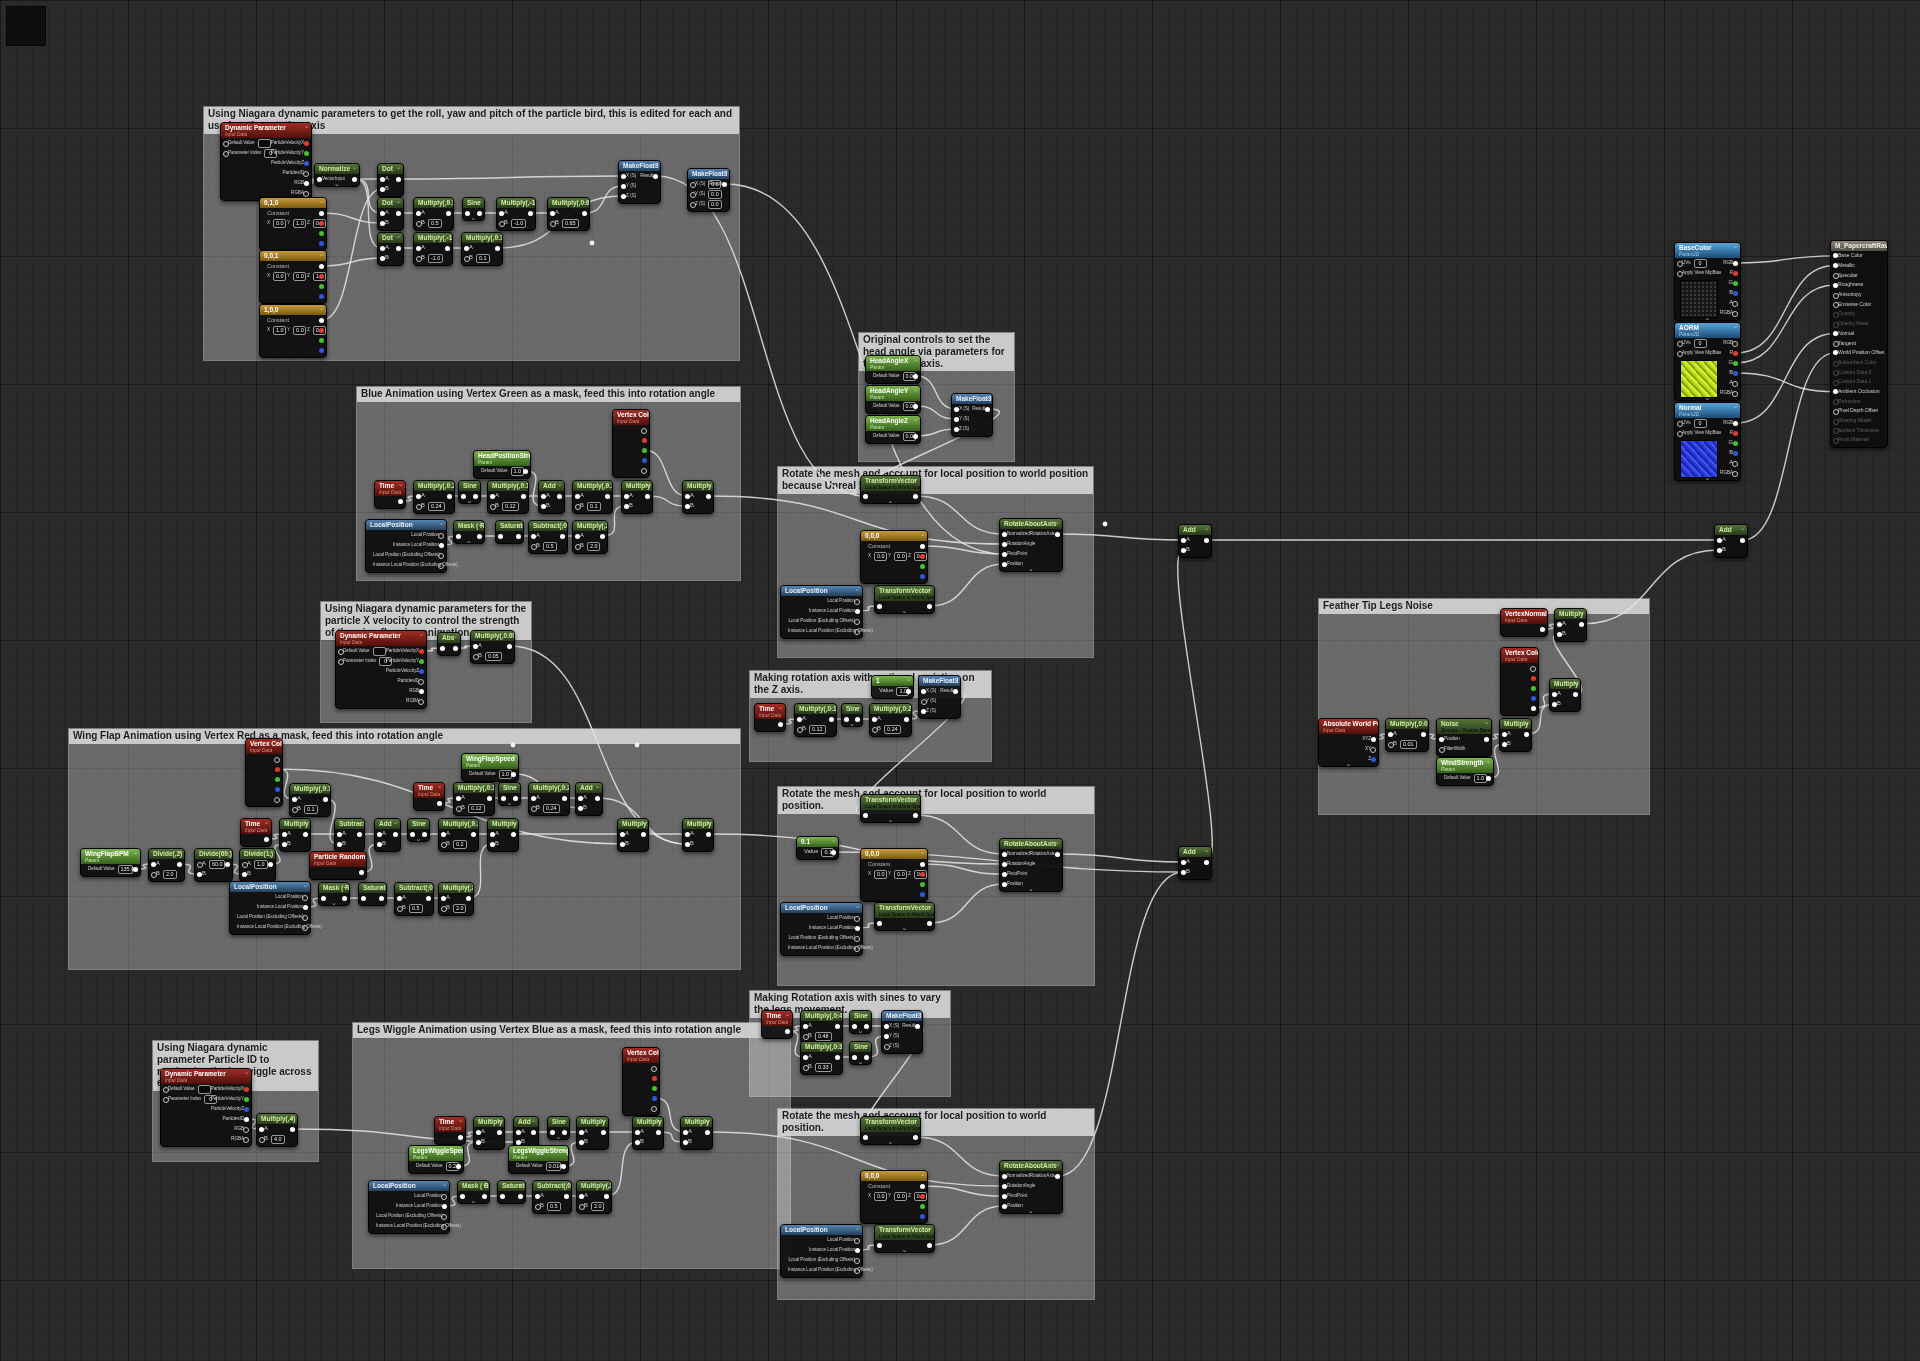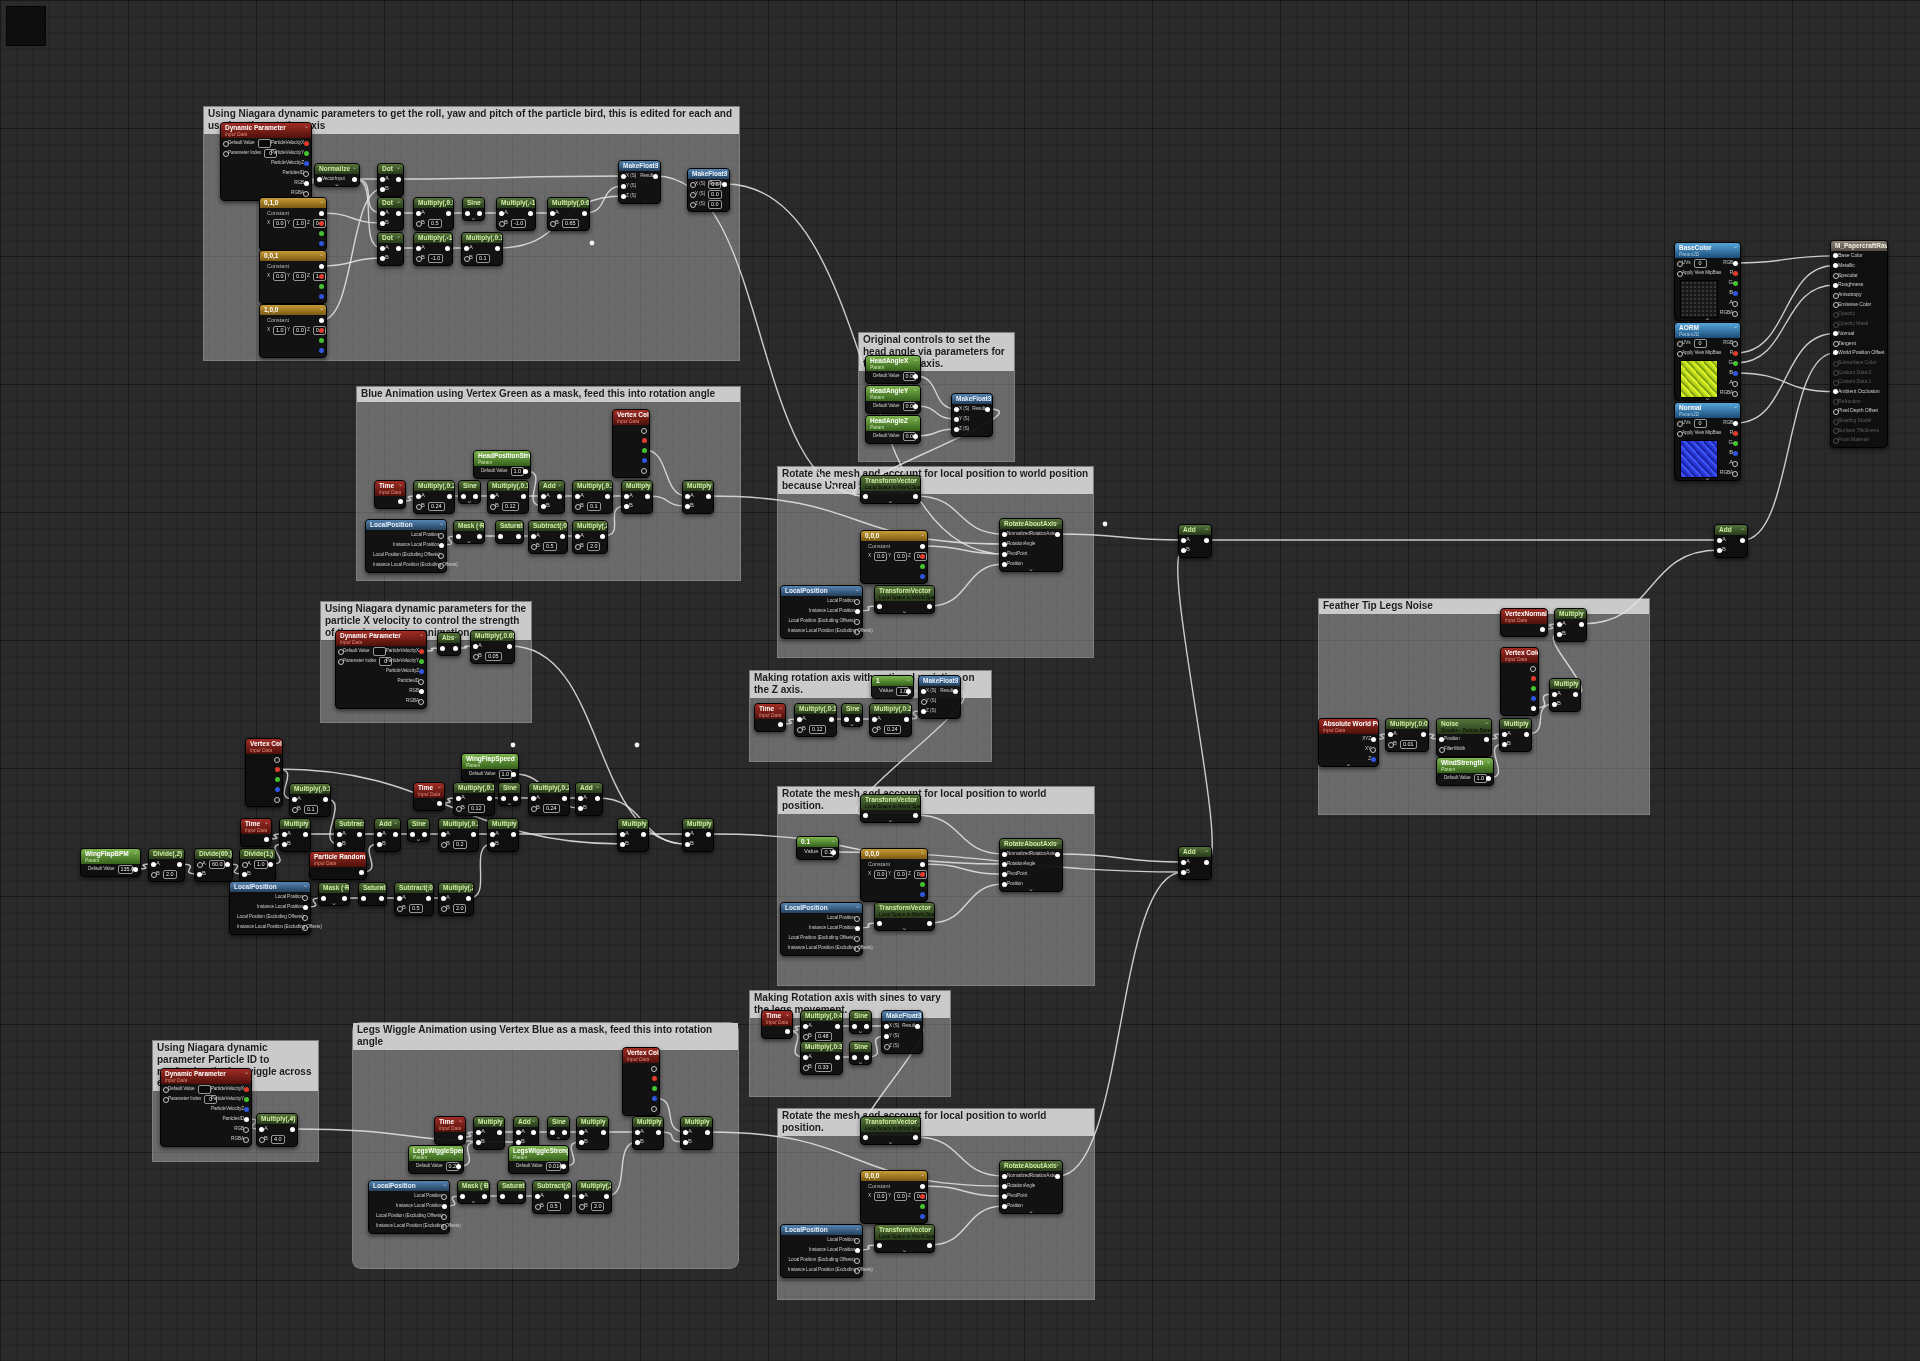--- a/index.html
+++ b/index.html
@@ -203,30 +203,33 @@
     </div>
     <div class="comment" style="left: 858px; top: 332px; width: 157px; height: 130px;">
       <div class="ctitle">Original controls to set the head angle via parameters for the rotation axis.</div>
     </div>
     <div class="comment" style="left: 777px; top: 466px; width: 317px; height: 192px;">
       <div class="ctitle">Rotate the mesh and account for local position to world position because Unreal is an arse</div>
     </div>
     <div class="comment" style="left: 320px; top: 601px; width: 212px; height: 122px;">
       <div class="ctitle">Using Niagara dynamic parameters for the particle X velocity to control the strength of the wing flapping animation</div>
     </div>
+    <div class="comment" style="left: 68px; top: 728px; width: 673px; height: 242px;">
+      <div class="ctitle">Wing Flap Animation using Vertex Red as a mask, feed this into rotation angle</div>
+    </div>
     <div class="comment" style="left: 749px; top: 670px; width: 243px; height: 92px;">
       <div class="ctitle">Making rotation axis with optional variation on the Z axis.</div>
     </div>
     <div class="comment" style="left: 777px; top: 786px; width: 318px; height: 200px;">
       <div class="ctitle">Rotate the mesh and account for local position to world position.</div>
     </div>
     <div class="comment" style="left: 749px; top: 990px; width: 202px; height: 107px;">
       <div class="ctitle">Making Rotation axis with sines to vary the legs movement.</div>
     </div>
-    <div class="comment" style="left: 352px; top: 1022px; width: 387px; height: 247px; border-radius: 9px;">
+    <div class="comment" style="left: 352px; top: 1022px; width: 439px; height: 247px;">
       <div class="ctitle">Legs Wiggle Animation using Vertex Blue as a mask, feed this into rotation angle</div>
     </div>
     <div class="comment" style="left: 152px; top: 1040px; width: 167px; height: 122px;">
       <div class="ctitle">Using Niagara dynamic parameter Particle ID to randomise the leg wiggle across each particle bird</div>
     </div>
     <div class="comment" style="left: 1318px; top: 598px; width: 332px; height: 217px;">
       <div class="ctitle">Feather Tip Legs Noise</div>
     </div>
     <div class="comment" style="left: 777px; top: 1108px; width: 318px; height: 192px;">
       <div class="ctitle">Rotate the mesh and account for local position to world position.</div>

